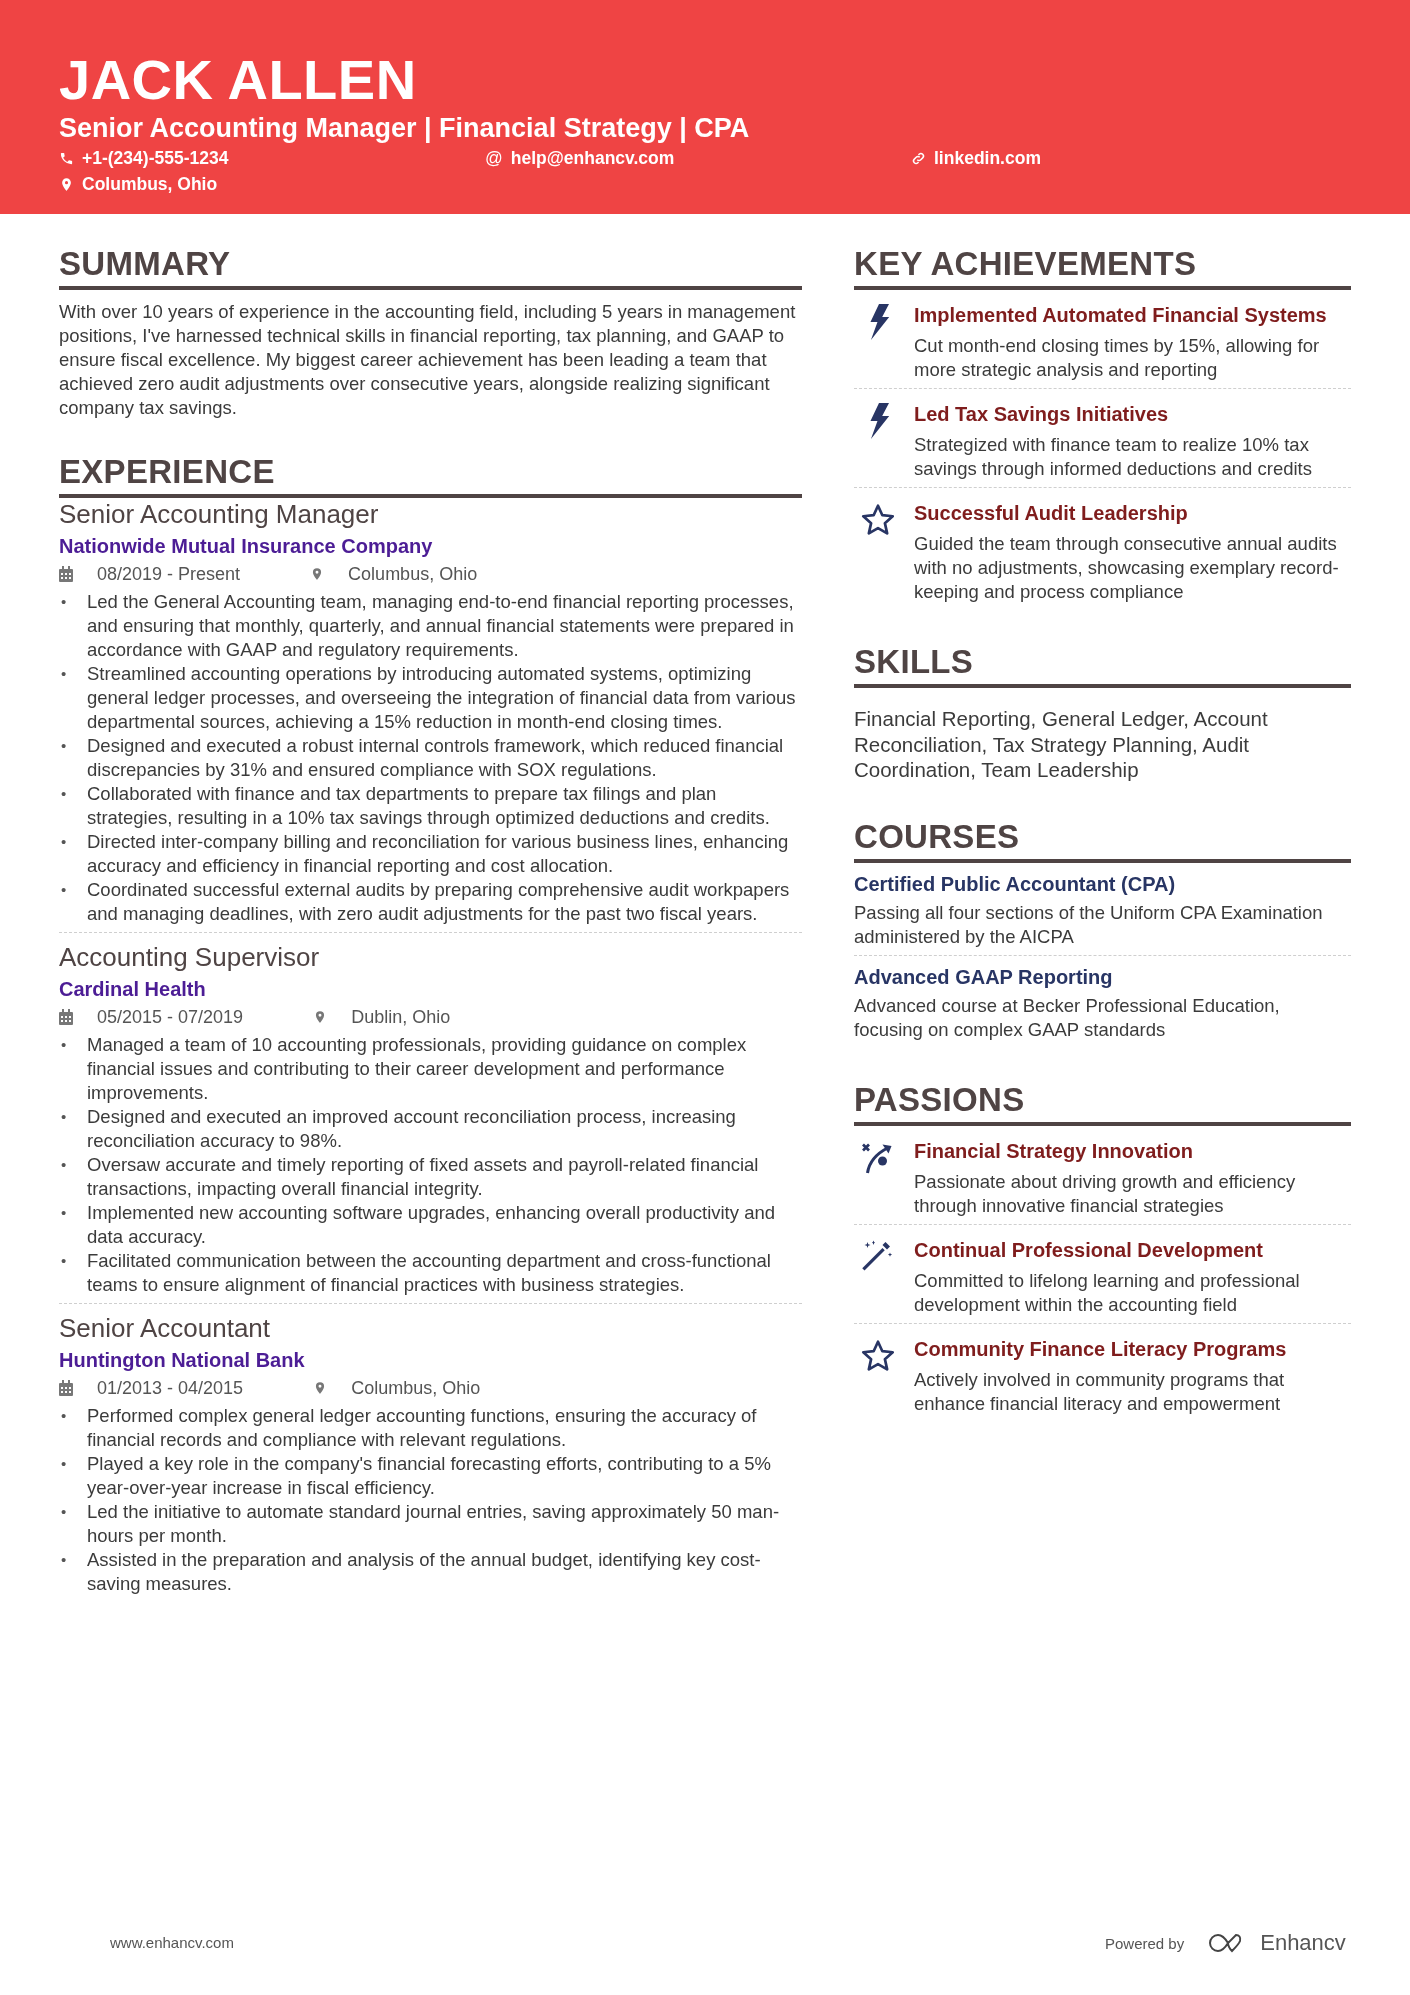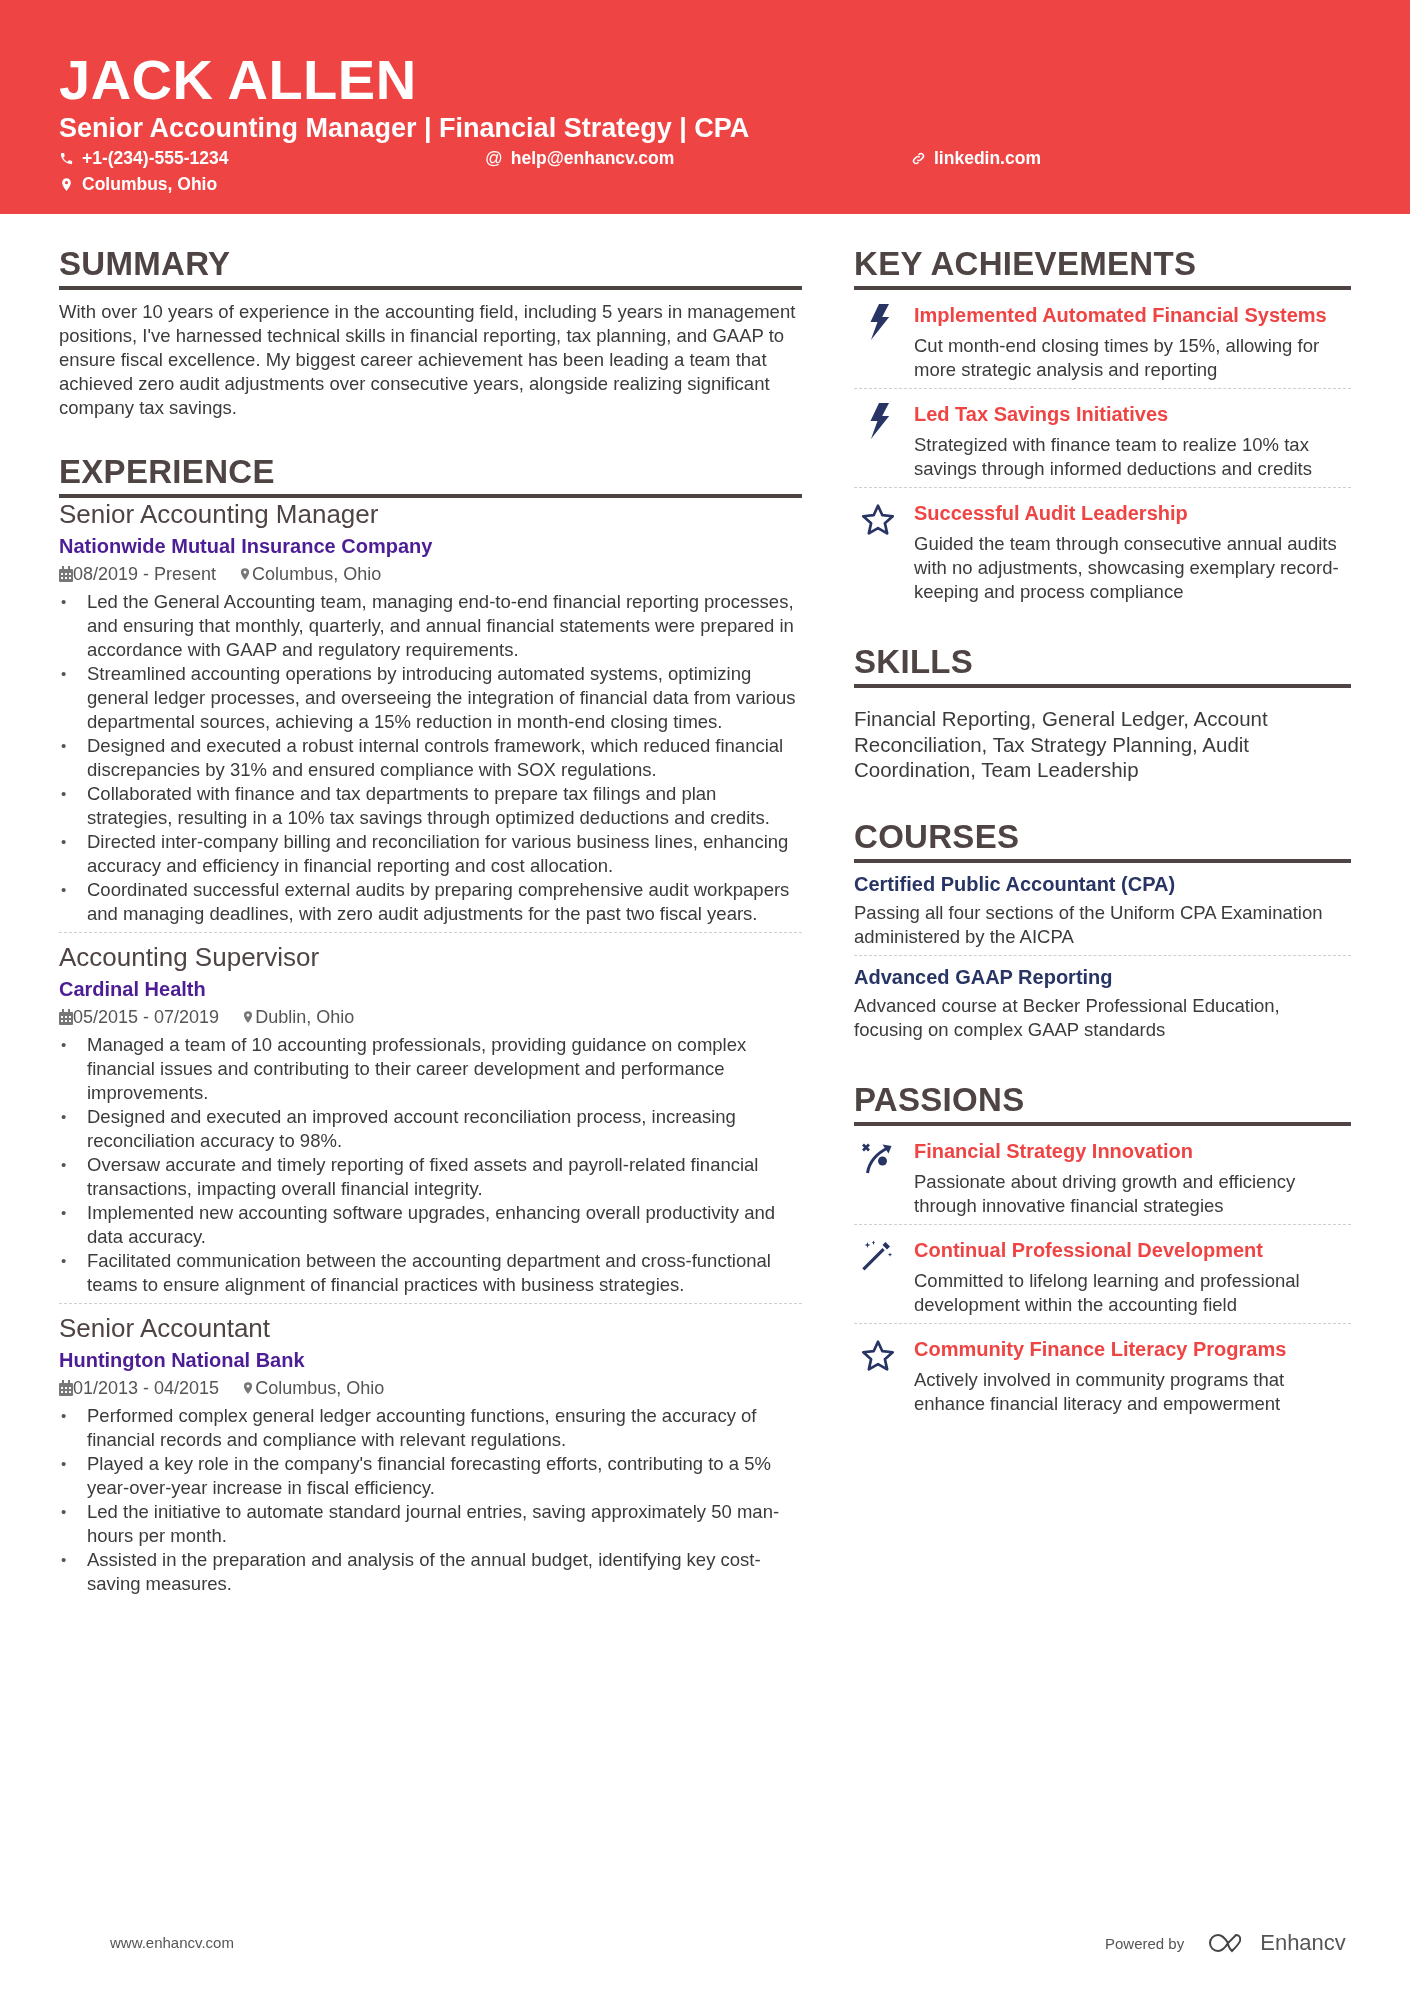--- a/index.html
+++ b/index.html
@@ -19,32 +19,32 @@
   .section-title { font-size: 33px; font-weight: bold; color: #4f4444; line-height: 40px; padding-bottom: 2px; border-bottom: 4px solid #4f4444; letter-spacing: 0.3px; }
   .section { margin-bottom: 32px; }
 
   .summary { font-size: 18.5px; line-height: 24px; color: #3b3b3b; margin-top: 10px; }
 
   .job { padding-bottom: 6px; }
   .job + .job { border-top: 1.5px dashed #cfcfcf; padding-top: 8px; }
   .job:first-of-type { margin-top: 8px; }
   .job-title { font-size: 26px; color: #4f4444; line-height: 32px; }
   .company { font-size: 20px; font-weight: bold; color: #4c1d95; line-height: 28px; margin-top: 2px; }
-  .meta { display: flex; align-items: center; gap: 0; font-size: 18px; color: #555; line-height: 24px; margin-top: 2px; }
+  .meta { display: flex; align-items: center; gap: 24px; font-size: 18px; color: #555; line-height: 24px; margin-top: 2px; }
   .meta svg { width: 14px; height: 16px; fill: #777; }
   .meta .gap { width: 22px; }
   .bullets { list-style: none; margin-top: 4px; }
   .bullets li { position: relative; padding-left: 28px; font-size: 18.5px; line-height: 24px; color: #3b3b3b; }
   .bullets li::before { content: "•"; position: absolute; left: 2px; top: 0; color: #555; font-size: 15px; }
 
   .ach { display: flex; padding: 12px 0 6px 0; border-bottom: 1.5px dashed #cfcfcf; }
   .ach:last-child { border-bottom: none; }
   .ach-icon { width: 60px; flex: none; padding-left: 6px; padding-top: 2px; }
   .ach-icon svg { width: 36px; height: 36px; }
-  .ach-title { font-size: 20px; font-weight: bold; color: #ef4444; line-height: 26px; }
+  .ach-title { font-size: 20px; font-weight: bold; color: #7f1d1d; line-height: 26px; }
   .ach-desc { font-size: 18.5px; line-height: 24px; color: #3b3b3b; margin-top: 6px; }
 
   .skills { font-size: 20.5px; line-height: 25.5px; color: #3b3b3b; margin-top: 18px; }
 
   .course { padding: 8px 0 6px 0; border-bottom: 1.5px dashed #cfcfcf; }
   .course:last-child { border-bottom: none; }
   .course-title { font-size: 20px; font-weight: bold; color: #283564; line-height: 26px; }
   .course-desc { font-size: 18.5px; line-height: 24px; color: #3b3b3b; margin-top: 4px; }
 
   .footer { position: absolute; top: 1930px; left: 66px; right: 0; height: 30px; font-size: 15px; color: #555; margin-left: 44px; }

